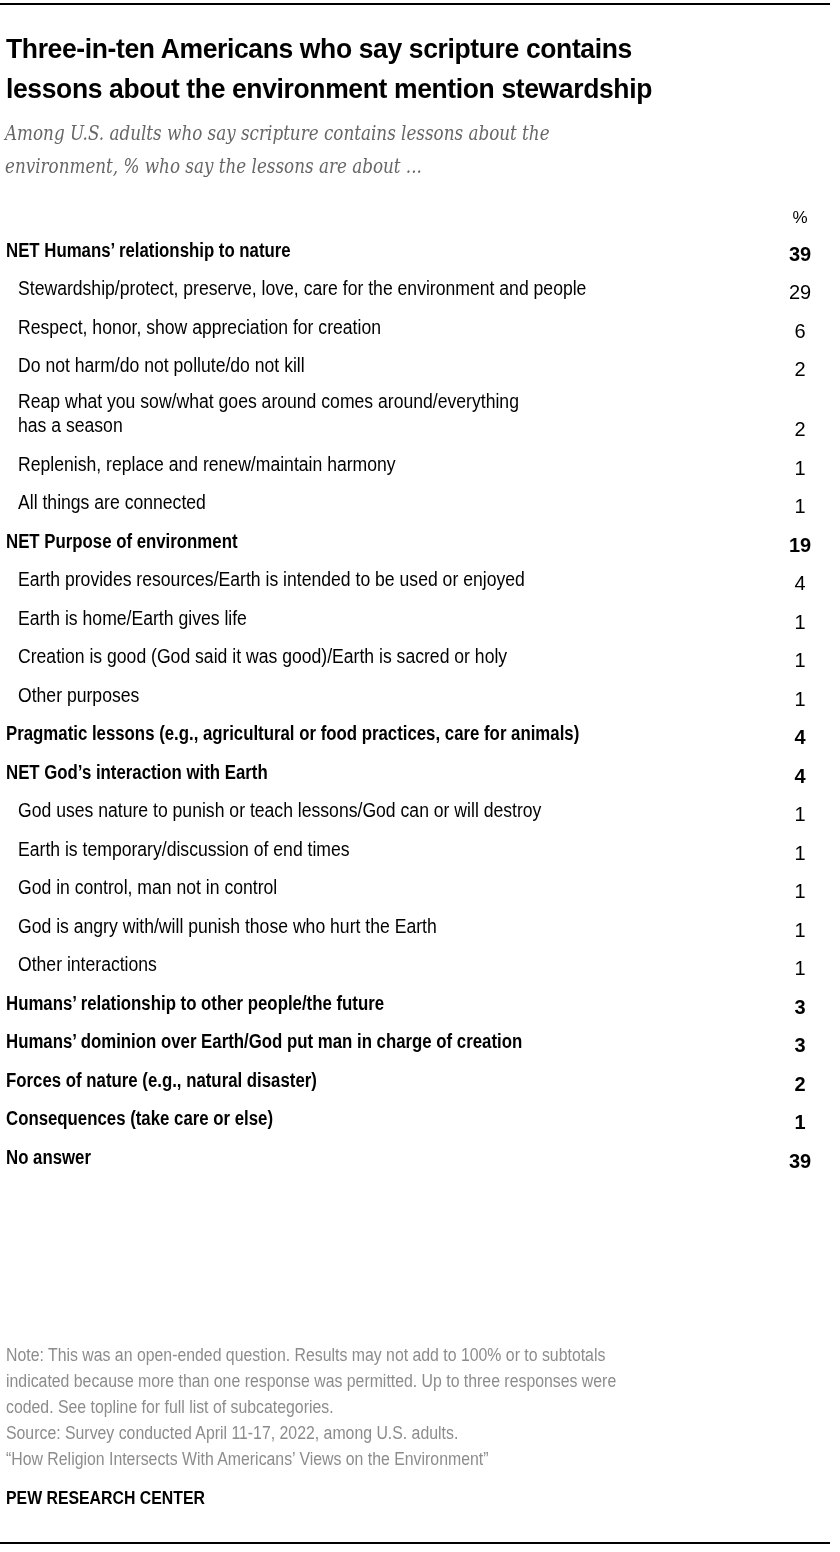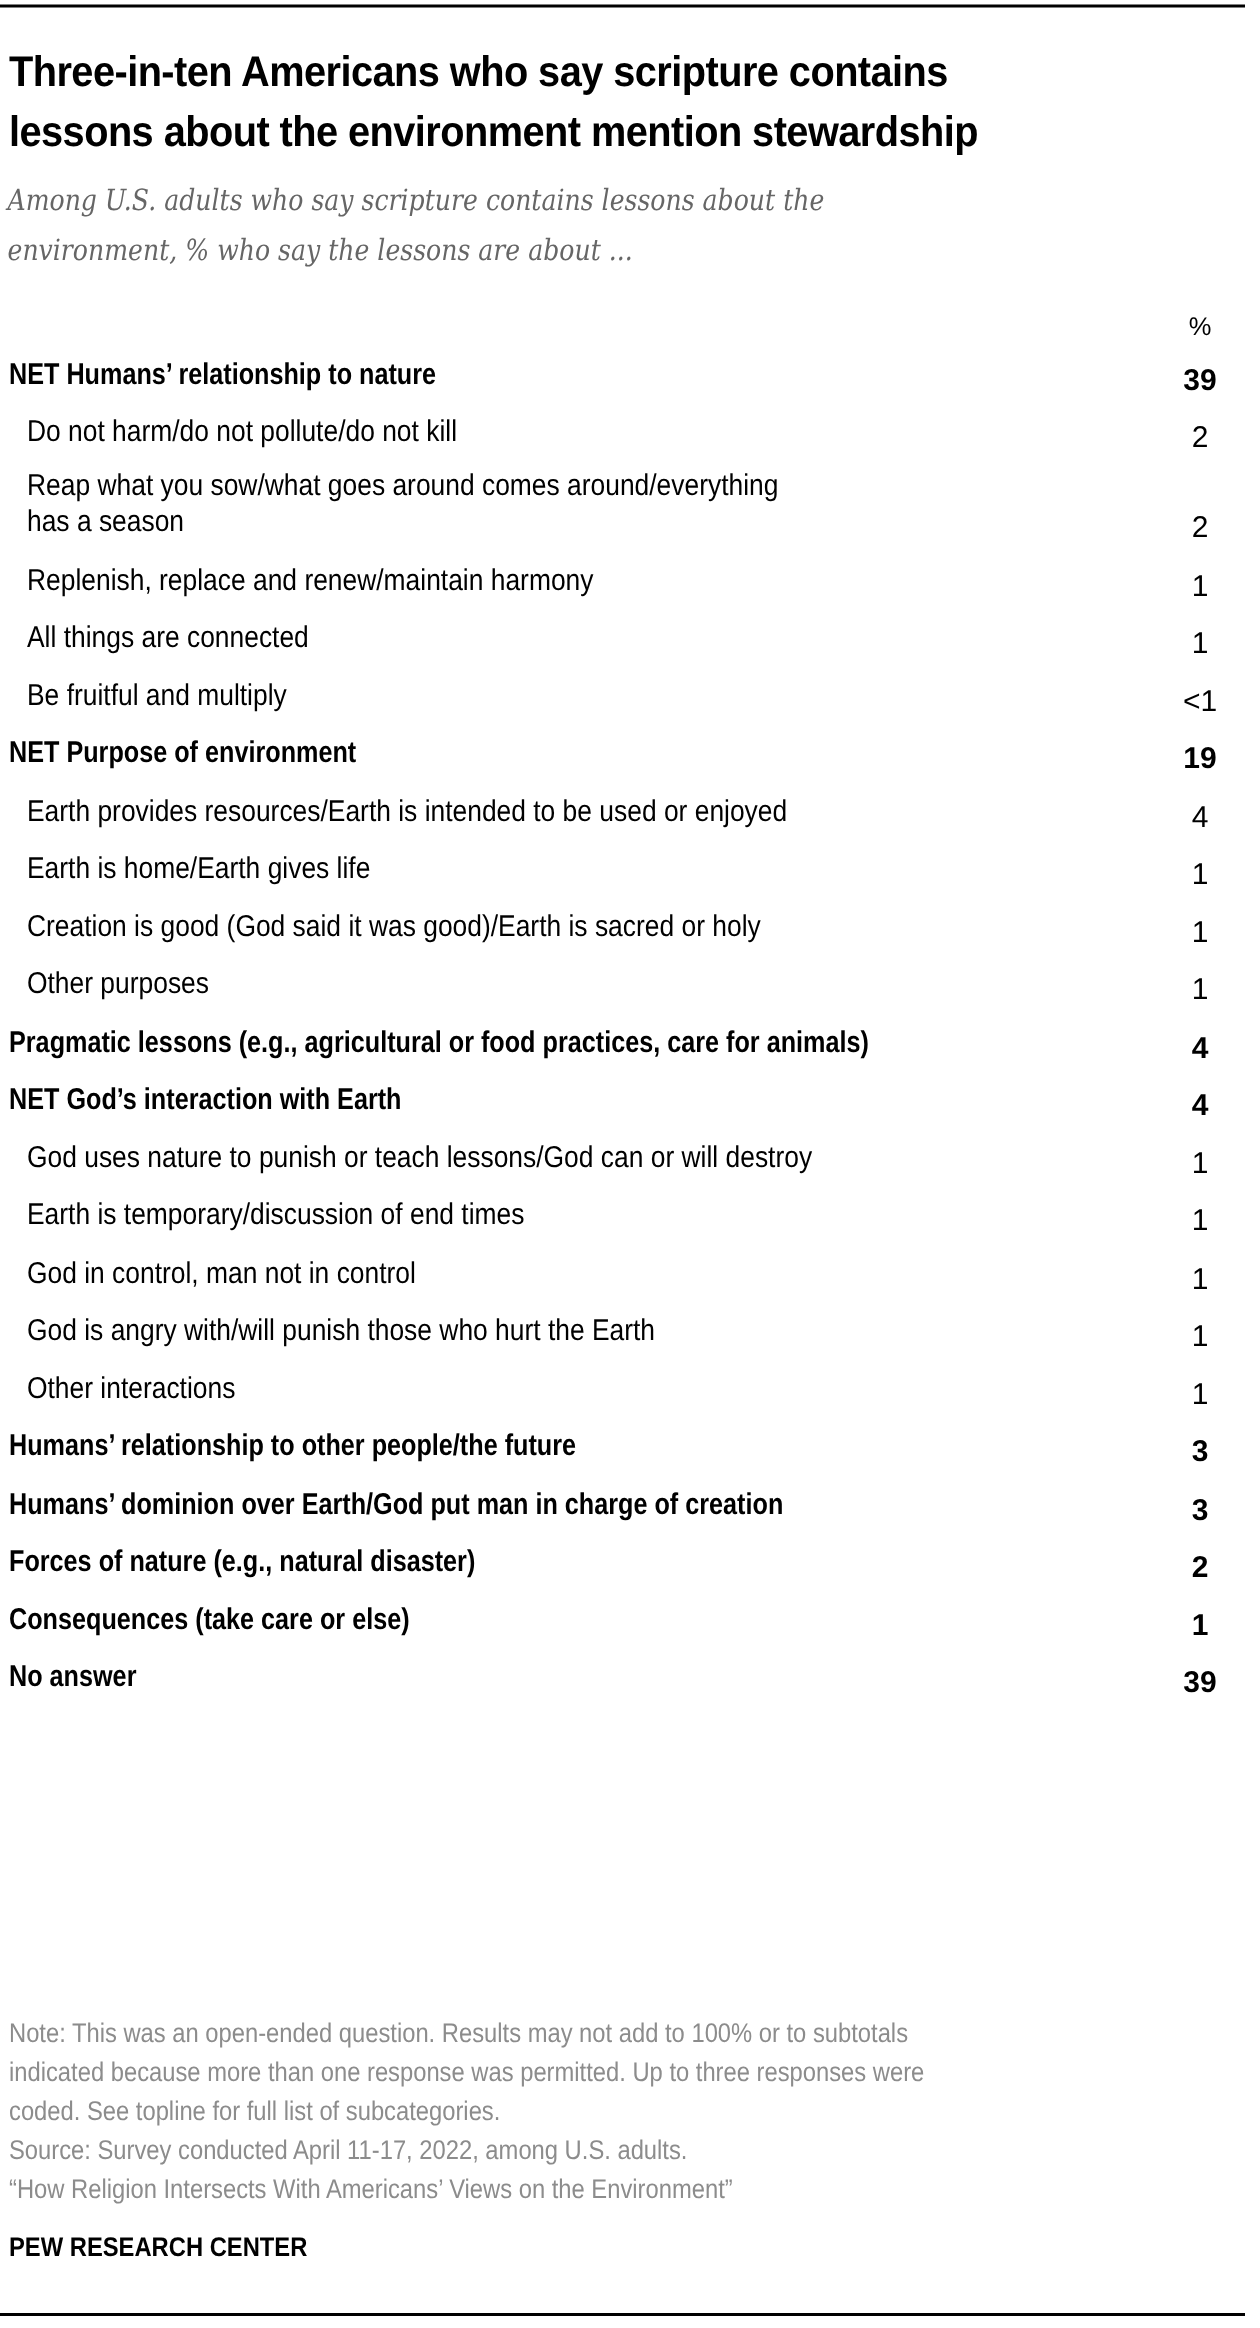--- a/index.html
+++ b/index.html
@@ -40,20 +40,32 @@
 
 <div class="rows" id="rows">
     <div class="row net">
       <div class="label">
         <div>NET Humans’ relationship to nature</div>
       </div>
       <div class="value">39</div>
     </div>
     <div class="row sub">
       <div class="label">
+        <div>Stewardship/protect, preserve, love, care for the environment and people</div>
+      </div>
+      <div class="value">29</div>
+    </div>
+    <div class="row sub">
+      <div class="label">
+        <div>Respect, honor, show appreciation for creation</div>
+      </div>
+      <div class="value">6</div>
+    </div>
+    <div class="row sub">
+      <div class="label">
         <div>Do not harm/do not pollute/do not kill</div>
       </div>
       <div class="value">2</div>
     </div>
     <div class="row sub tall">
       <div class="label">
         <div>Reap what you sow/what goes around comes around/everything</div>
         <div>has a season</div>
       </div>
       <div class="value">2</div>
@@ -62,26 +74,20 @@
       <div class="label">
         <div>Replenish, replace and renew/maintain harmony</div>
       </div>
       <div class="value">1</div>
     </div>
     <div class="row sub">
       <div class="label">
         <div>All things are connected</div>
       </div>
       <div class="value">1</div>
-    </div>
-    <div class="row sub">
-      <div class="label">
-        <div>Be fruitful and multiply</div>
-      </div>
-      <div class="value">&lt;1</div>
     </div>
     <div class="row net">
       <div class="label">
         <div>NET Purpose of environment</div>
       </div>
       <div class="value">19</div>
     </div>
     <div class="row sub">
       <div class="label">
         <div>Earth provides resources/Earth is intended to be used or enjoyed</div>

